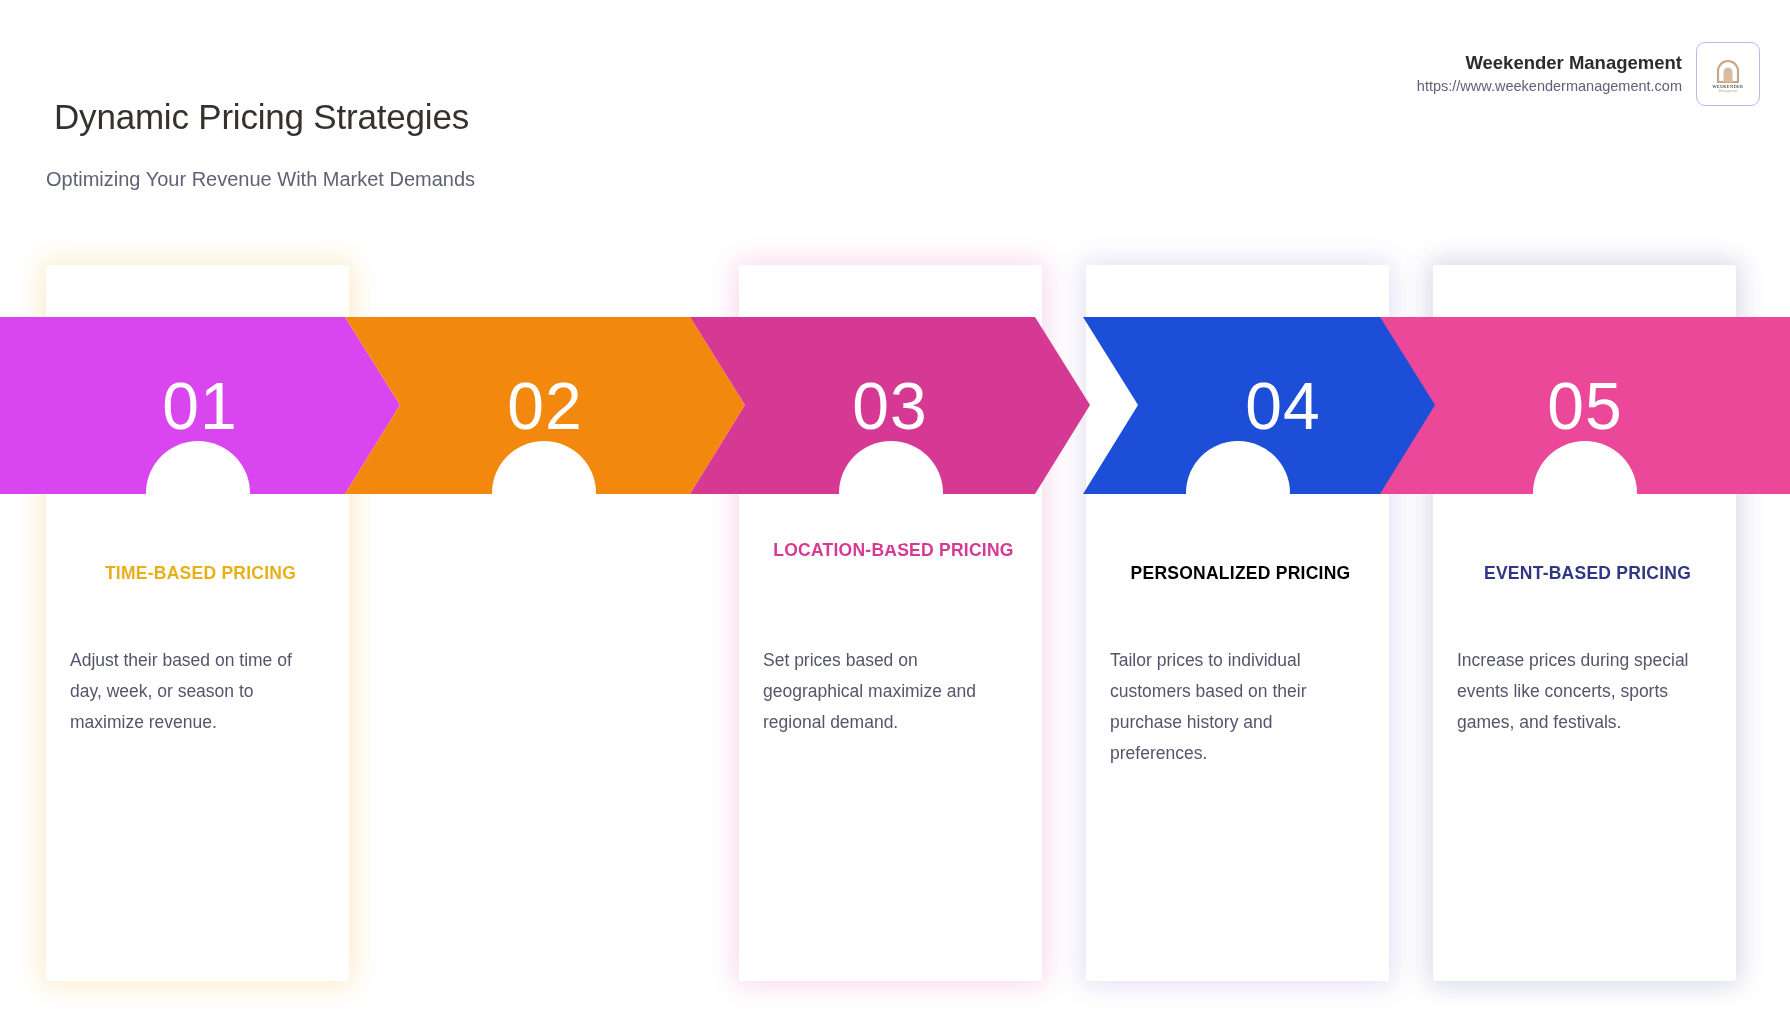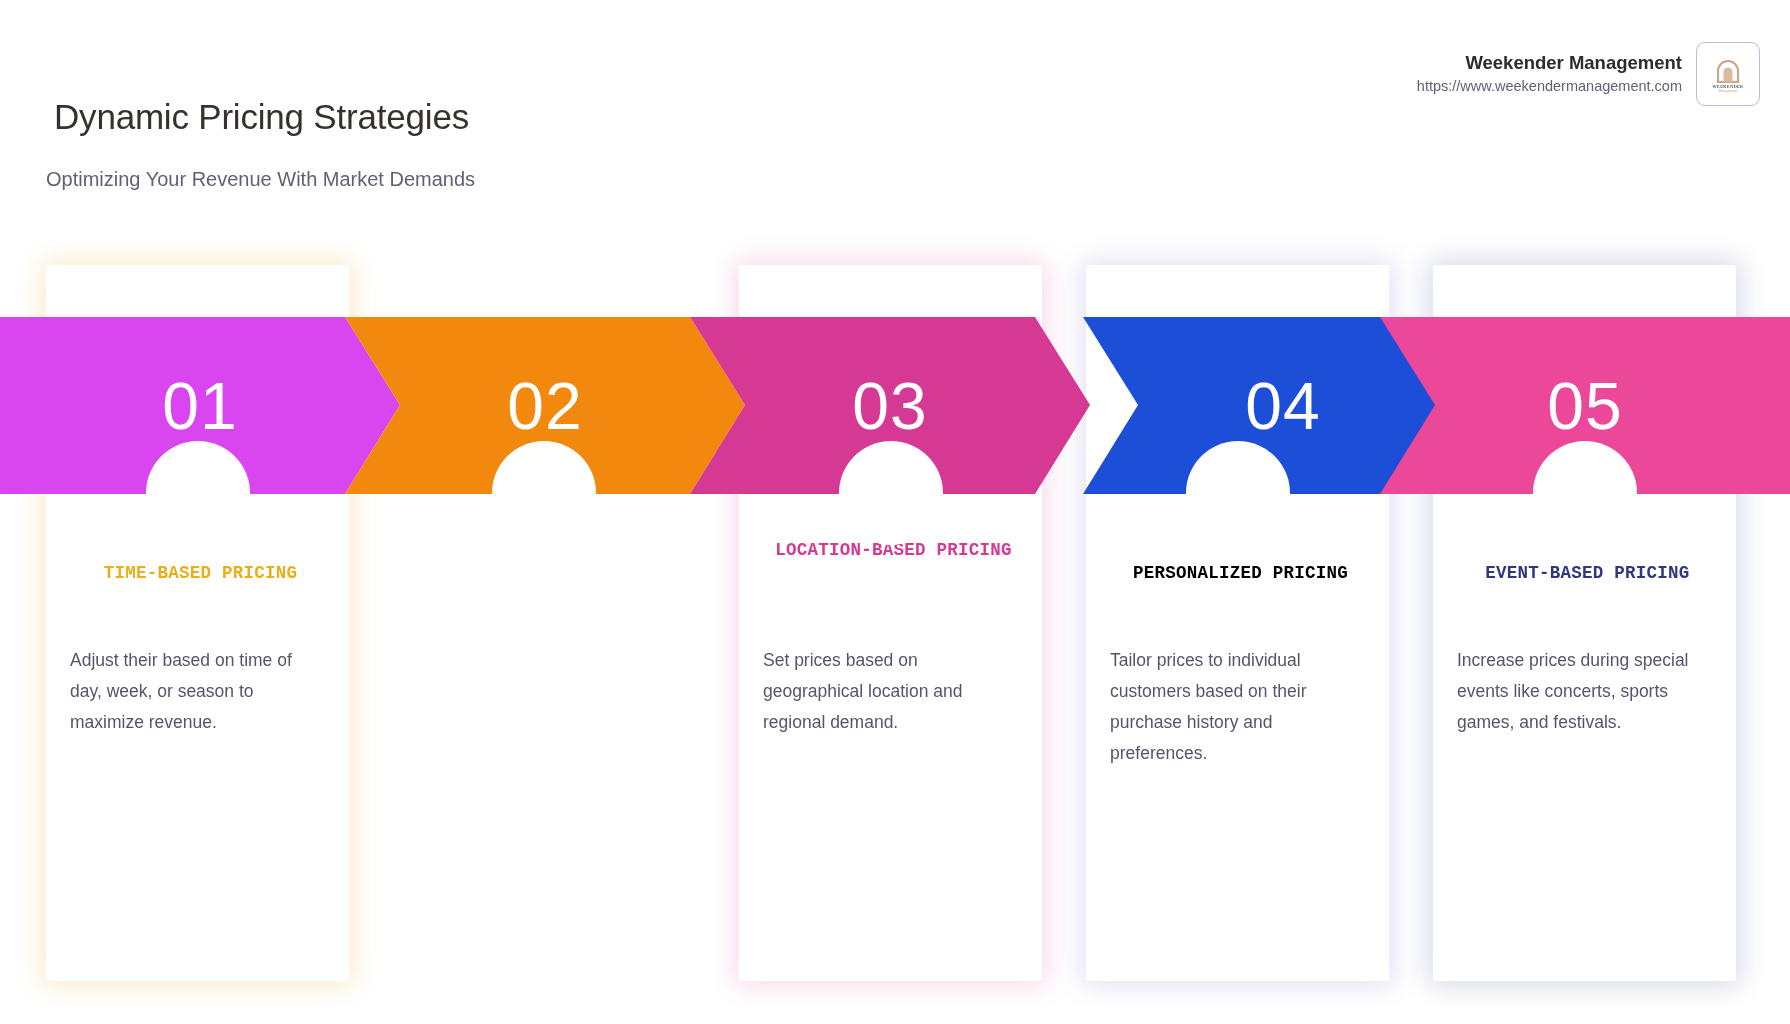--- a/index.html
+++ b/index.html
@@ -114,21 +114,20 @@
   }
   .card-heading {
     position: absolute;
     top: 295px;
     left: 26px; right: 20px;
     text-align: center;
     font-size: 17.5px;
     font-weight: bold;
     letter-spacing: 0.25px;
     line-height: 1.52;
-    font-family: Liberation Mono, monospace;
   }
   .card-body {
     position: absolute;
     top: 380px;
     left: 24px; right: 24px;
     font-size: 17.5px;
     font-weight: 400;
     color: #53566b;
     line-height: 1.78;
     text-align: left;
@@ -206,21 +205,21 @@
   <div class="card c1">
     <div class="card-icon">⏰</div>
     <div class="card-heading" style="color:#E9AF18">TIME-BASED PRICING</div>
     <div class="card-body">Adjust their based on time of day, week, or season to maximize revenue.</div>
   </div>
 
 
   <div class="card c3">
     <div class="card-icon">🌍</div>
     <div class="card-heading" style="color:#D63994">LOCATION-BASED PRICING</div>
-    <div class="card-body">Set prices based on geographical location and regional demand.</div>
+    <div class="card-body">Set prices based on geographical maximize and regional demand.</div>
   </div>
 
   <div class="card c4">
     <div class="card-icon">🛒</div>
     <div class="card-heading" style="color:#000000">PERSONALIZED PRICING</div>
     <div class="card-body">Tailor prices to individual customers based on their purchase history and preferences.</div>
   </div>
 
   <div class="card c5">
     <div class="card-icon">🎫</div>

